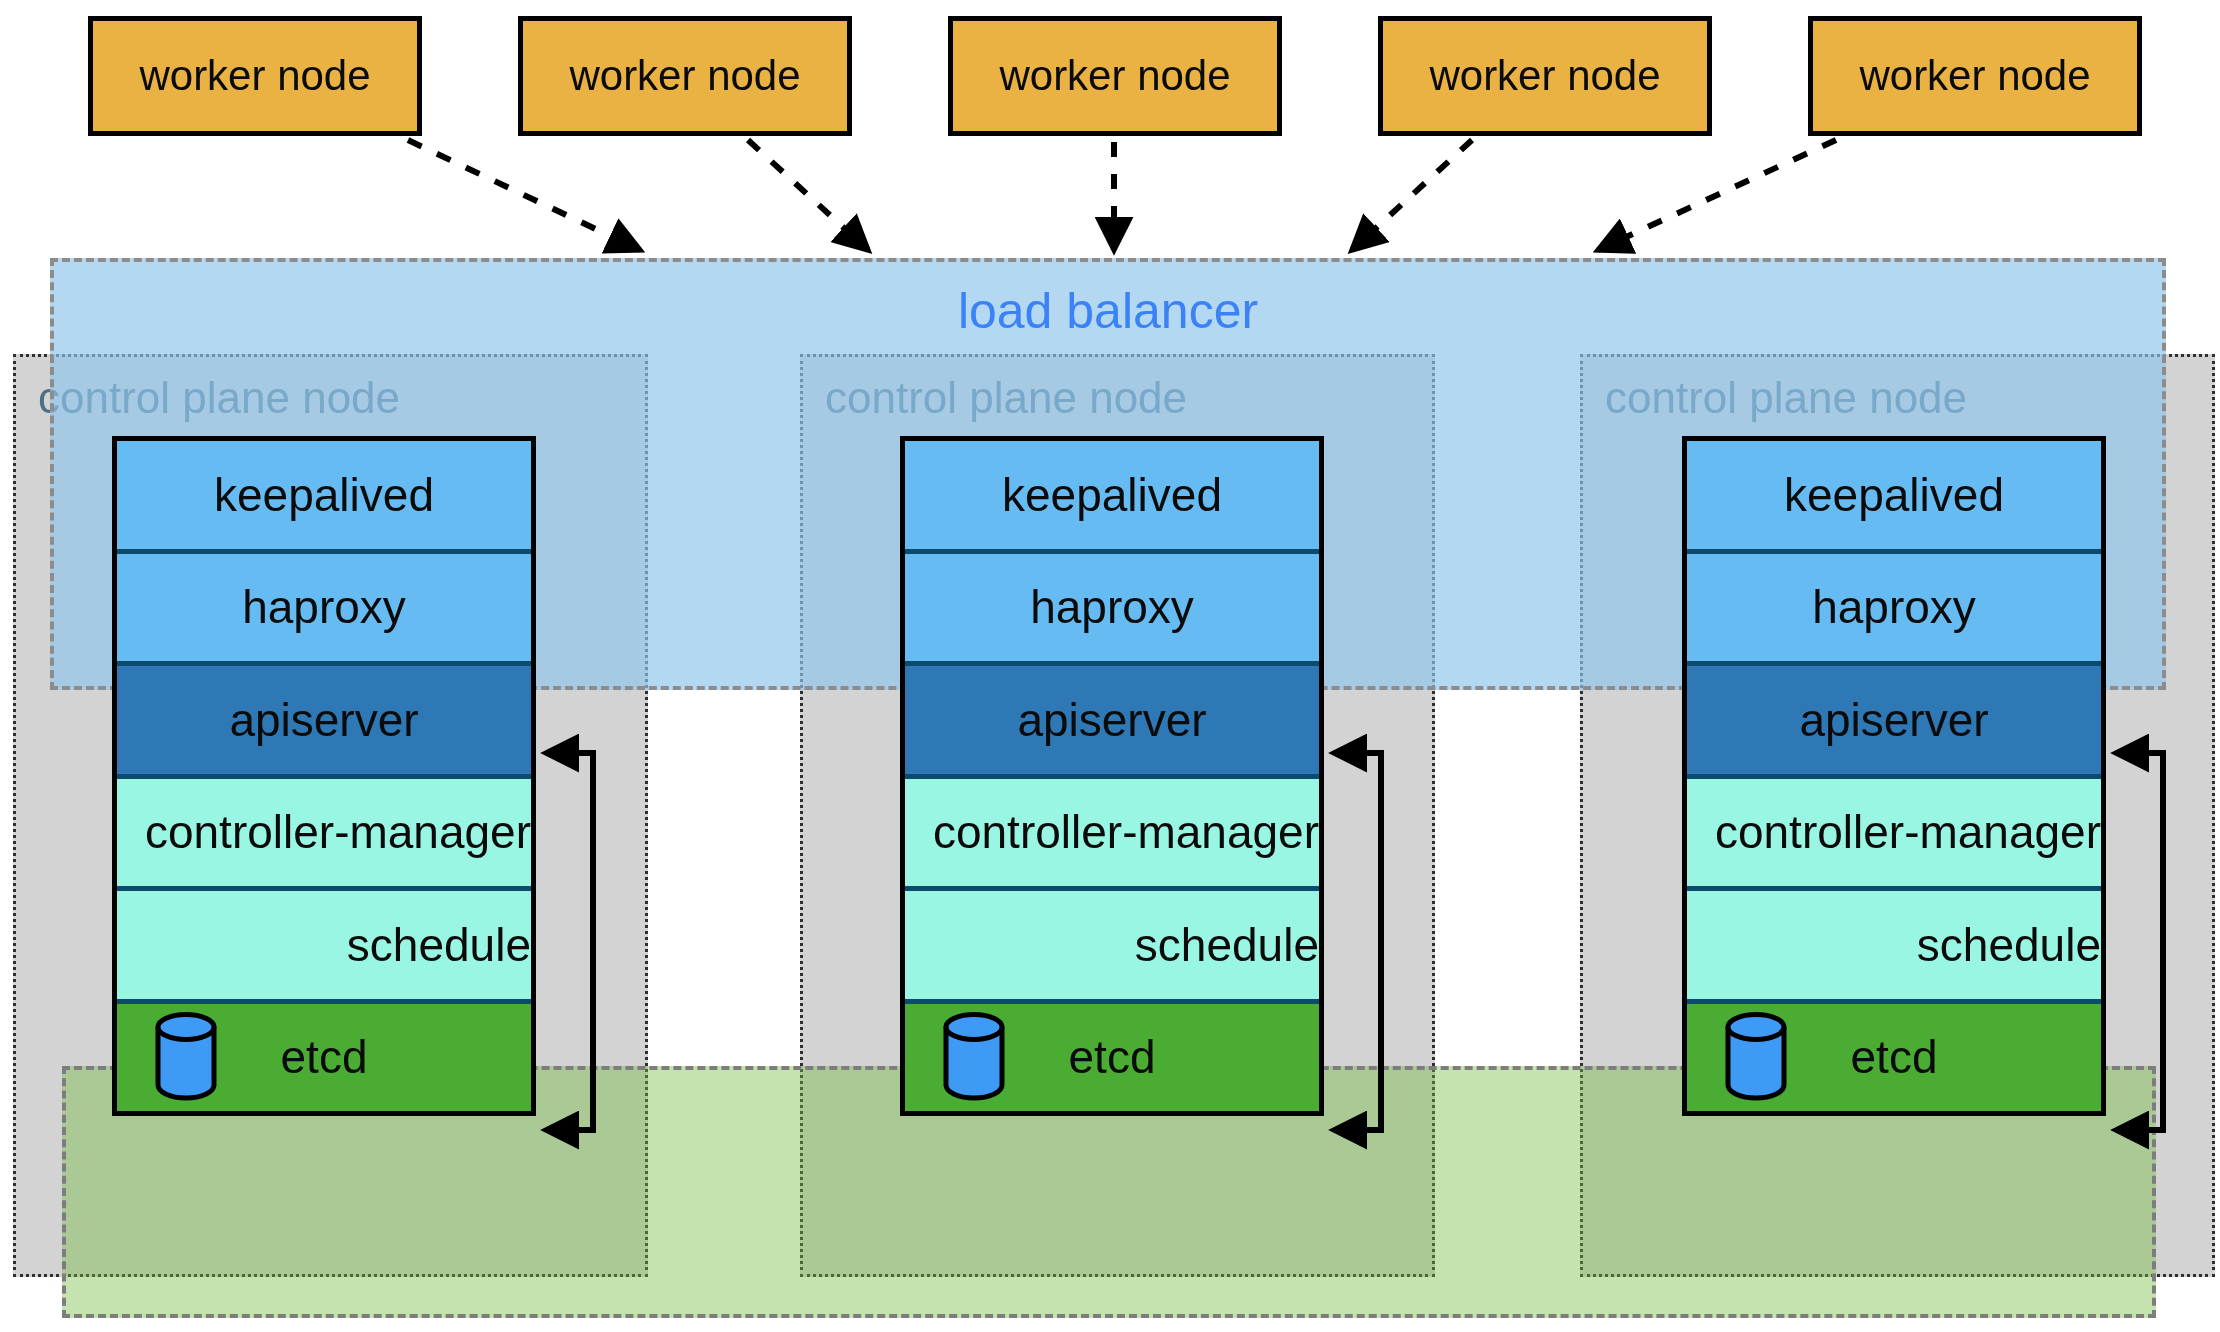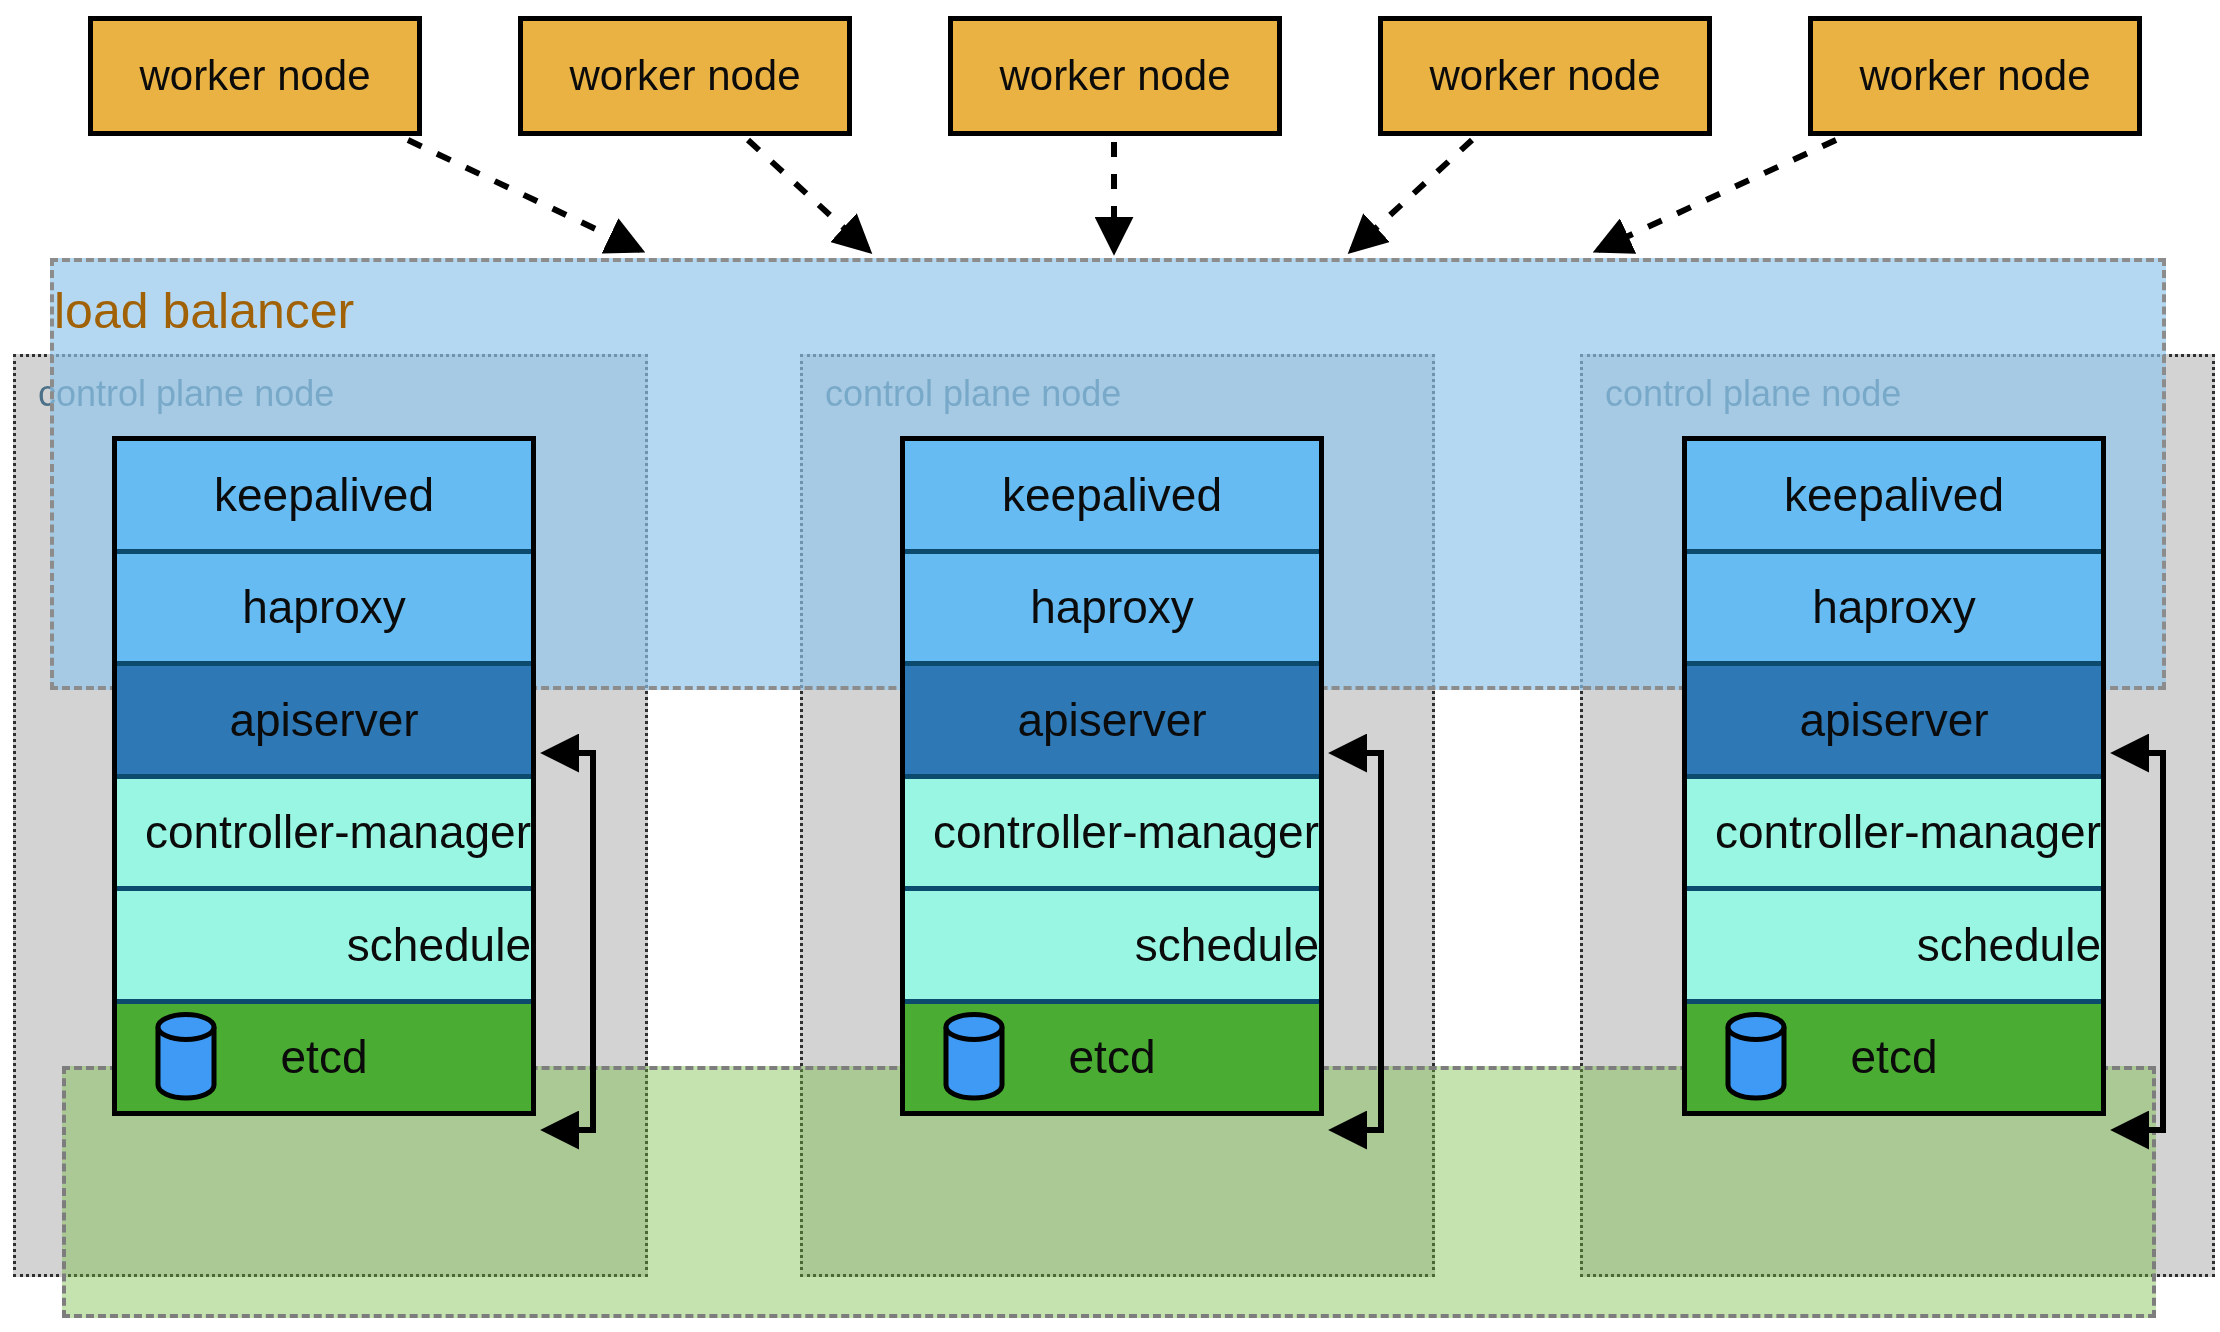--- a/index.html
+++ b/index.html
@@ -4,28 +4,28 @@
 <style>
   html,body{margin:0;padding:0;background:#ffffff;}
   body{width:2220px;height:1332px;overflow:hidden;
        font-family:"Liberation Sans", sans-serif;}
   .canvas{position:relative;width:2220px;height:1332px;background:#ffffff;}
 
   
   .cp{position:absolute;top:354px;height:923px;width:635px;
       background:#d3d3d3;border:3px dotted #2f2f2f;box-sizing:border-box;z-index:1;}
   .cp1{left:13px;}  .cp2{left:800px;}  .cp3{left:1580px;}
-  .cp-label{display:block;padding:16px 0 0 22px;font-size:36px;color:#4c7087;}
+  .cp-label{display:block;padding:16px 0 0 22px;font-size:44px;color:#4c7087;}
 
   
   .lb{position:absolute;left:50px;top:258px;width:2116px;height:432px;
       background:rgba(143,197,234,0.67);border:4px dashed #8c8c8c;
       box-sizing:border-box;z-index:2;}
-  .lb-label{display:block;padding-top:20px;
-            font-size:50px;color:#a16207;}
+  .lb-label{display:block;text-align:center;padding-top:20px;
+            font-size:50px;color:#3b82f6;}
 
   
   .green-ov{position:absolute;left:62px;top:1066px;width:2094px;height:252px;
       background:rgba(115,188,58,0.41);border:4px dashed #7d7d7d;
       box-sizing:border-box;z-index:2;}
   .cluster-label{position:absolute;left:62px;top:1226px;width:2094px;
       text-align:center;font-size:50px;color:#0b0b0b;z-index:4;}
 
   
   .stack{position:absolute;top:436px;height:680px;width:424px;

